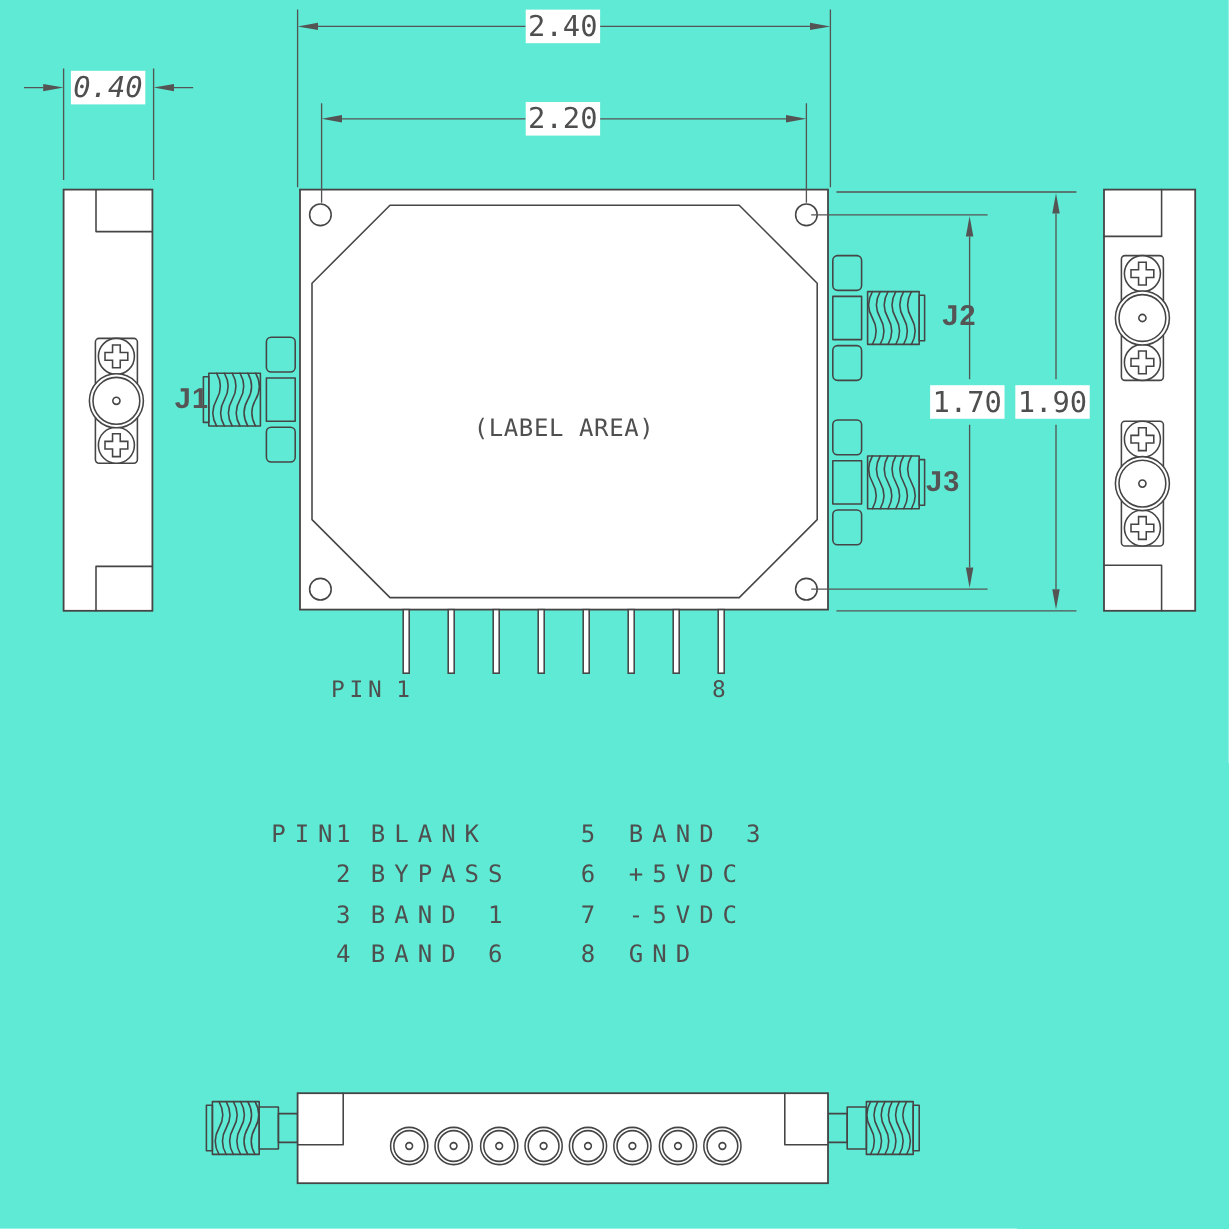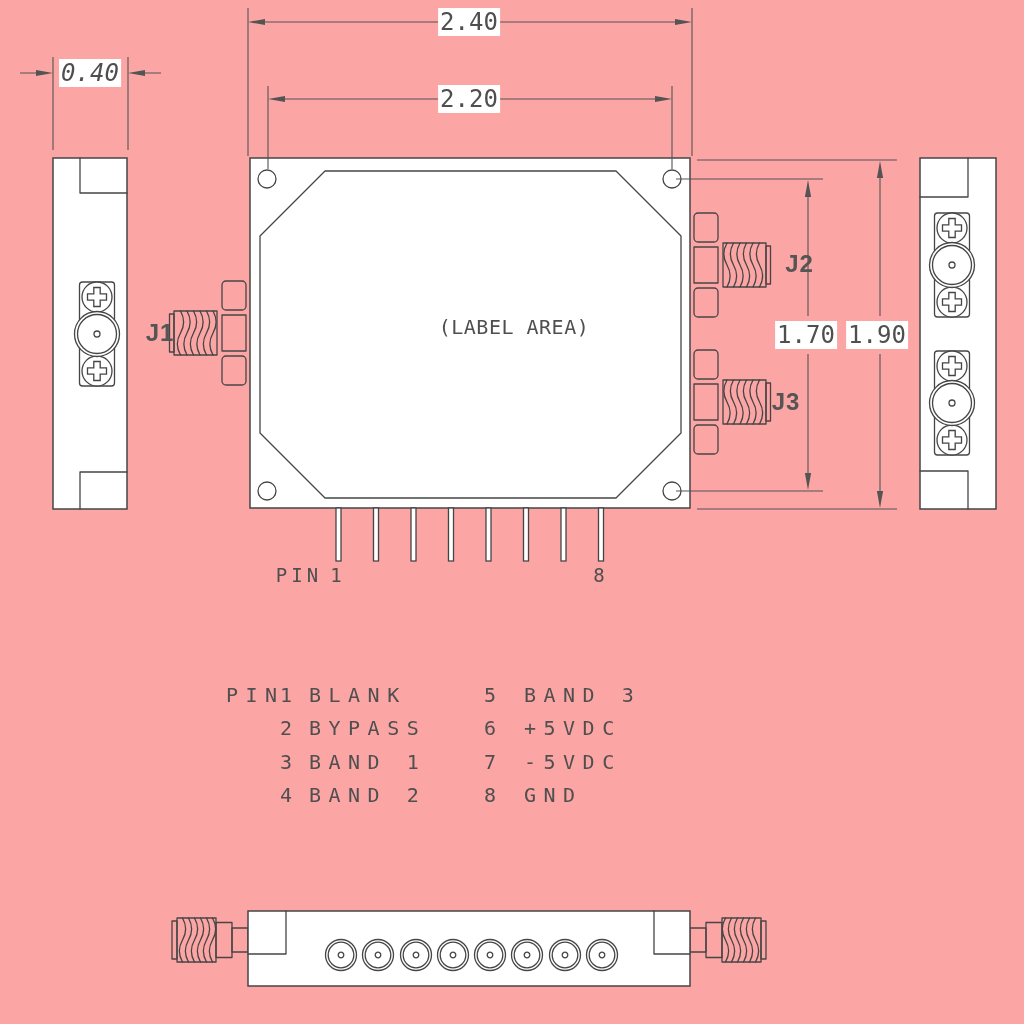--- a/index.html
+++ b/index.html
@@ -1,16 +1,16 @@
 <!DOCTYPE html>
 <html><head>
 <meta charset="utf-8">
 <style>
   html,body{margin:0;padding:0;background:#fff;}
-  #canvas{position:relative;width:1024px;height:1024px;background:#fca5a5;overflow:hidden;}
+  #canvas{position:relative;width:1024px;height:1024px;background:#5eead4;overflow:hidden;}
   #art{position:absolute;left:0;top:0;}
   .txt{position:absolute;transform:translate(-50%,-50%);white-space:pre;color:#4f4f4f;
        font-family:"DejaVu Sans Mono",monospace;}
   .txtL{position:absolute;transform:translateY(-50%);white-space:pre;color:#4f4f4f;
        font-family:"DejaVu Sans Mono",monospace;}
   .dimtxt{font-size:24px;letter-spacing:0px;background:#fff;padding:0 2px;}
   .cadlabel{font-size:20px;letter-spacing:0.5px;}
   .cad19{font-size:19px;letter-spacing:4px;}
   .tbl{font-size:20px;letter-spacing:7.5px;}
   .jlabel{font-family:"Liberation Sans",sans-serif;font-weight:bold;font-size:24px;color:#555;
@@ -188,41 +188,41 @@
     </g>
   </g>
 </svg>
 
 <div class="txt dimtxt" style="left:469px;top:22px;">2.40</div>
 <div class="txt dimtxt" style="left:469px;top:99px;">2.20</div>
 <div class="txt dimtxt" style="left:90px;top:73px;font-style:italic;">0.40</div>
 <div class="txt dimtxt" style="left:806px;top:335px;">1.70</div>
 <div class="txt dimtxt" style="left:877px;top:335px;">1.90</div>
 
-<div class="txt cadlabel" style="left:470px;top:327px;margin-left:44px;">(LABEL AREA)</div>
+<div class="txt cadlabel" style="left:470px;top:356px;">(LABEL AREA)</div>
 
 <div class="txt jlabel" style="left:160px;top:333px;">J1</div>
 <div class="txt jlabel" style="left:786px;top:264px;padding-left:27px;">J2</div>
 <div class="txt jlabel" style="left:786px;top:402px;">J3</div>
 
 <div class="txt cad19" style="left:299px;top:575px;">PIN</div>
 <div class="txt cad19" style="left:338px;top:575px;">1</div>
 <div class="txt cad19" style="left:601px;top:575px;">8</div>
 
 <div>
   <div class="txtL tbl" style="left:226px;top:695px;">PIN</div>
 
   <div class="txtL tbl" style="left:280px;top:695px;">1</div>
   <div class="txtL tbl" style="left:309px;top:695px;">BLANK</div>
   <div class="txtL tbl" style="left:280px;top:728px;">2</div>
   <div class="txtL tbl" style="left:309px;top:728px;">BYPASS</div>
   <div class="txtL tbl" style="left:280px;top:762px;">3</div>
   <div class="txtL tbl" style="left:309px;top:762px;">BAND 1</div>
   <div class="txtL tbl" style="left:280px;top:795px;">4</div>
-  <div class="txtL tbl" style="left:309px;top:795px;">BAND 2</div>
+  <div class="txtL tbl" style="left:309px;top:795px;">BAND 6</div>
 
   <div class="txtL tbl" style="left:484px;top:695px;">5</div>
   <div class="txtL tbl" style="left:524px;top:695px;">BAND 3</div>
   <div class="txtL tbl" style="left:484px;top:728px;">6</div>
   <div class="txtL tbl" style="left:524px;top:728px;">+5VDC</div>
   <div class="txtL tbl" style="left:484px;top:762px;">7</div>
   <div class="txtL tbl" style="left:524px;top:762px;">-5VDC</div>
   <div class="txtL tbl" style="left:484px;top:795px;">8</div>
   <div class="txtL tbl" style="left:524px;top:795px;">GND</div>
 </div>

